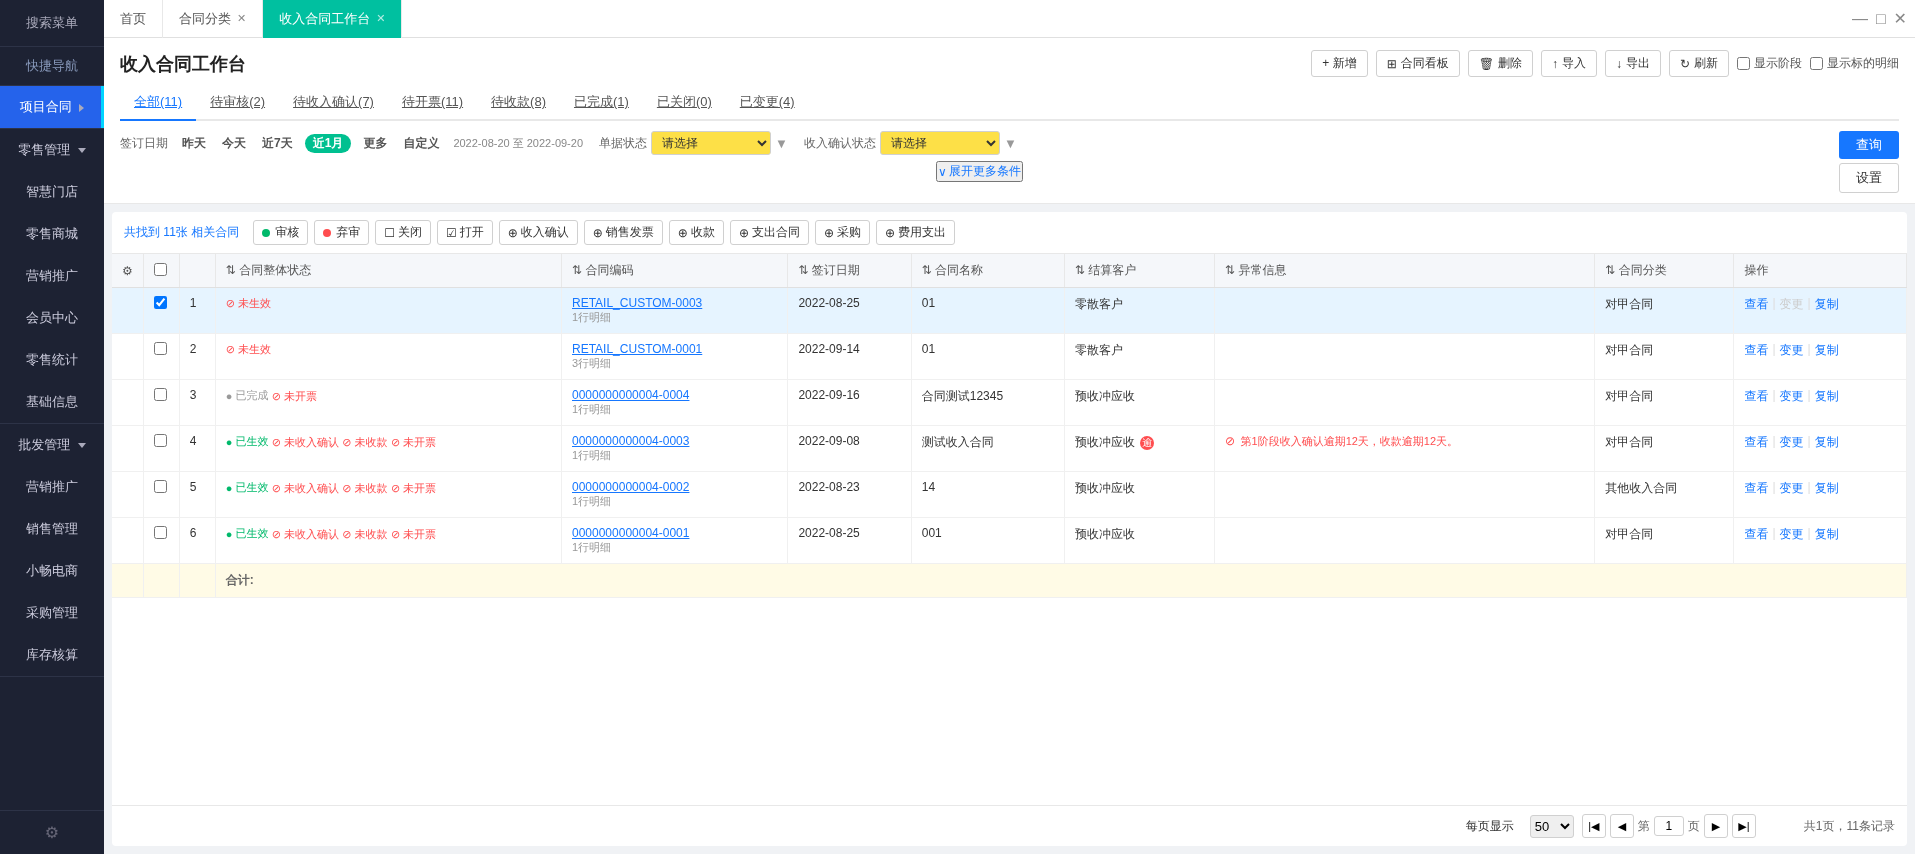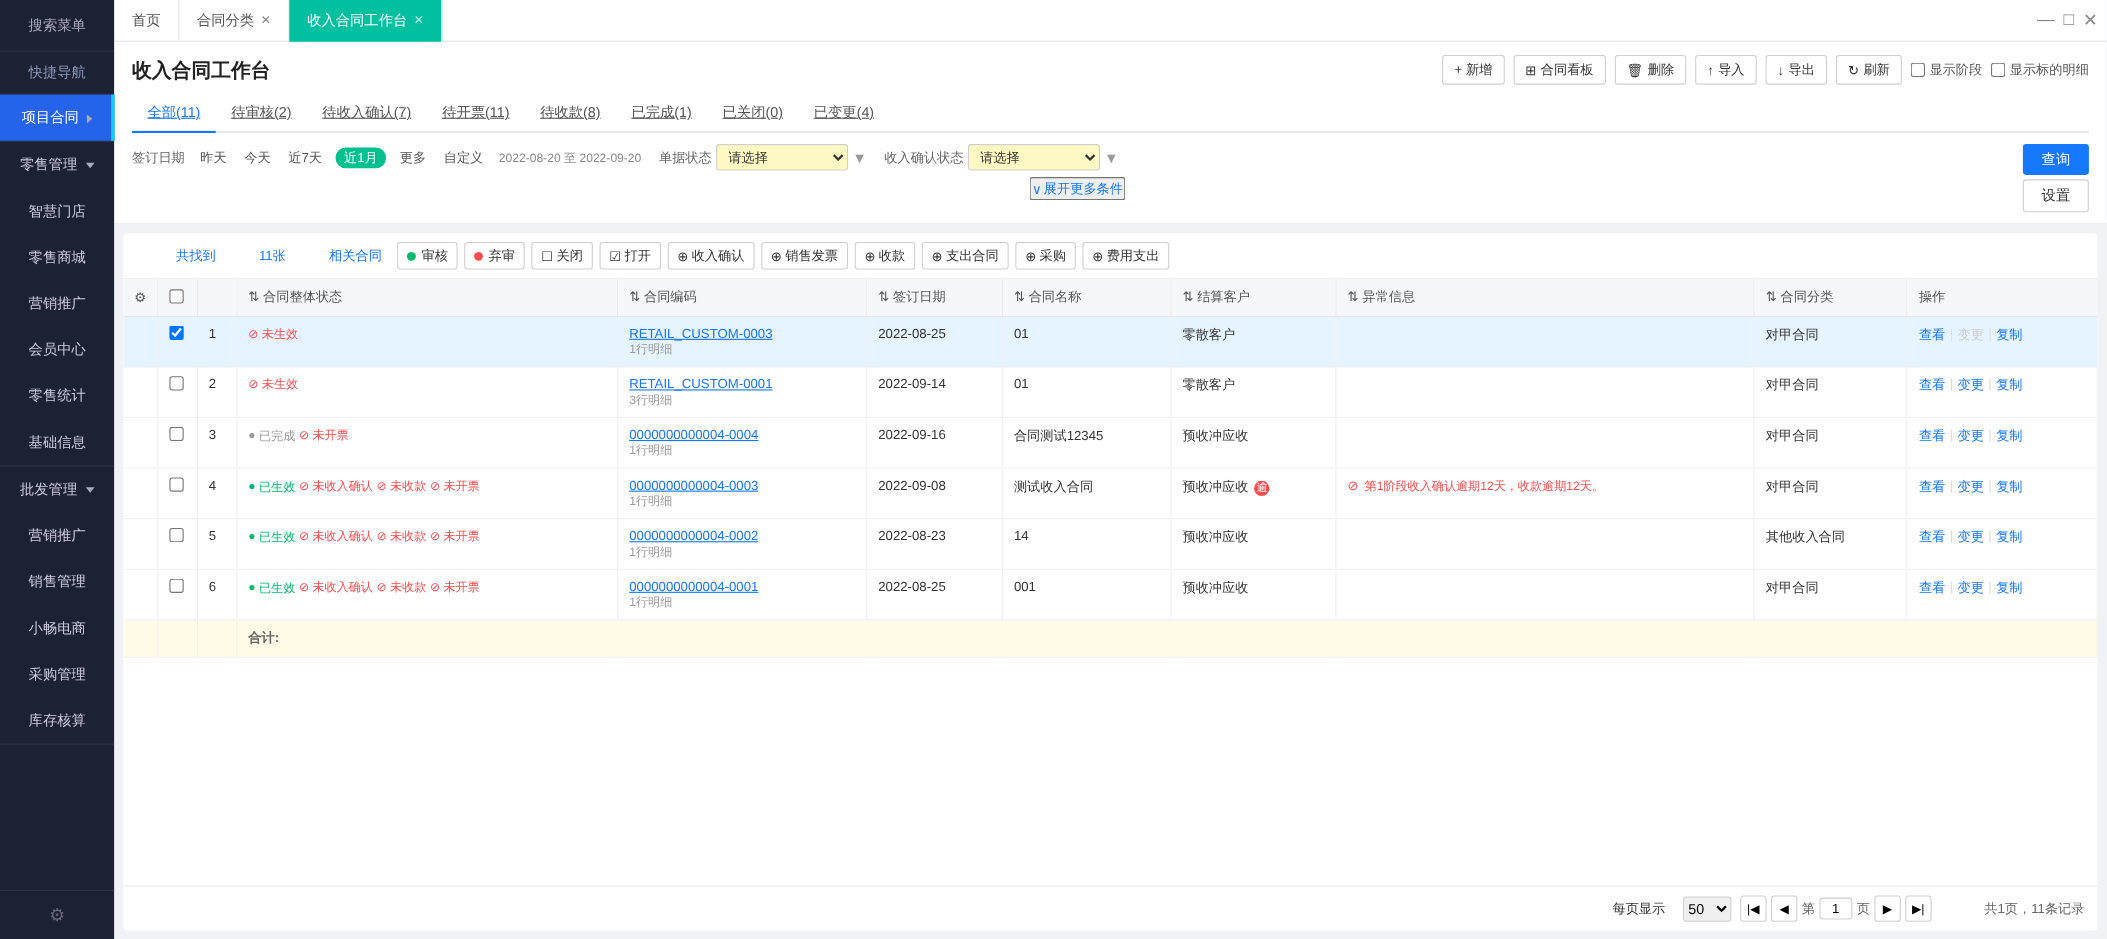--- a/index.html
+++ b/index.html
@@ -43,34 +43,34 @@
 
     
     .sub-tabs { display: flex; gap: 0; border-bottom: 2px solid #e8e8e8; }
     .sub-tab { padding: 8px 14px; cursor: pointer; font-size: 13px; color: #555; border-bottom: 2px solid transparent; margin-bottom: -2px; white-space: nowrap; text-decoration: underline; }
     .sub-tab.active { color: #1677ff; border-bottom-color: #1677ff; font-weight: 500; }
 
     
     .filter-area { background: #fff; padding: 10px 16px; flex-shrink: 0; border-bottom: 1px solid #e8e8e8; }
     .filter-label { font-size: 12px; color: #666; white-space: nowrap; }
     .date-shortcuts { display: flex; gap: 8px; align-items: center; font-size: 12px; }
-    .date-shortcut { cursor: pointer; color: #555; padding: 1px 4px; border-radius: 2px; }
+    .date-shortcut { cursor: pointer; color: #555; padding: 1px 4px; border-radius: 2px; font-weight: bold; }
     .date-shortcut.active { background: #00c090; color: #fff; border-radius: 10px; padding: 1px 8px; }
     .filter-select { display: flex; align-items: center; gap: 4px; }
-    .filter-select select { border: 1px solid #d0d0d0; border-radius: 3px; padding: 3px 20px 3px 6px; font-size: 12px; color: #333; background: #fef9c3; cursor: pointer; min-width: 120px; }
+    .filter-select select { border: 1px solid #d0d0d0; border-radius: 3px; padding: 3px 20px 3px 6px; font-size: 12px; color: #333; background: #fde047; cursor: pointer; min-width: 120px; }
     .btn-query { background: #1677ff; color: #fff; border: none; padding: 5px 16px; border-radius: 3px; cursor: pointer; font-size: 13px; }
     .btn-set { background: #fff; color: #333; border: 1px solid #d0d0d0; padding: 5px 16px; border-radius: 3px; cursor: pointer; font-size: 13px; }
     .expand-more { display: flex; align-items: center; justify-content: center; margin-top: 2px; }
     .expand-btn { color: #1677ff; font-size: 12px; cursor: pointer; display: flex; align-items: center; gap: 2px; }
 
     
     .table-area { flex: 1; overflow: hidden; display: flex; flex-direction: column; background: #fff; margin: 8px; border-radius: 4px; }
     .table-toolbar { display: flex; align-items: center; padding: 8px 12px; border-bottom: 1px solid #e8e8e8; gap: 6px; flex-shrink: 0; }
     .record-count { font-size: 12px; color: #666; margin-right: 8px; }
-    .record-count span { color: #1677ff; margin-left: 36px; }
+    .record-count span { color: #1677ff; }
     .btn-toolbar { display: flex; align-items: center; gap: 3px; padding: 3px 8px; border: 1px solid #d0d0d0; border-radius: 3px; cursor: pointer; font-size: 12px; color: #333; background: #fff; white-space: nowrap; }
     .btn-toolbar .dot { width: 8px; height: 8px; border-radius: 50%; display: inline-block; margin-right: 2px; }
     .dot-green { background: #00b96b; }
     .dot-red { background: #ff4d4f; }
 
     
     .table-wrapper { flex: 1; overflow: auto; }
     table { width: 100%; border-collapse: collapse; font-size: 12px; }
     table thead { position: sticky; top: 0; z-index: 10; }
     table thead th { background: #f5f7fa; padding: 8px 10px; text-align: left; font-weight: normal; color: #555; border-bottom: 1px solid #e0e0e0; border-right: 1px solid #e8e8e8; white-space: nowrap; }

